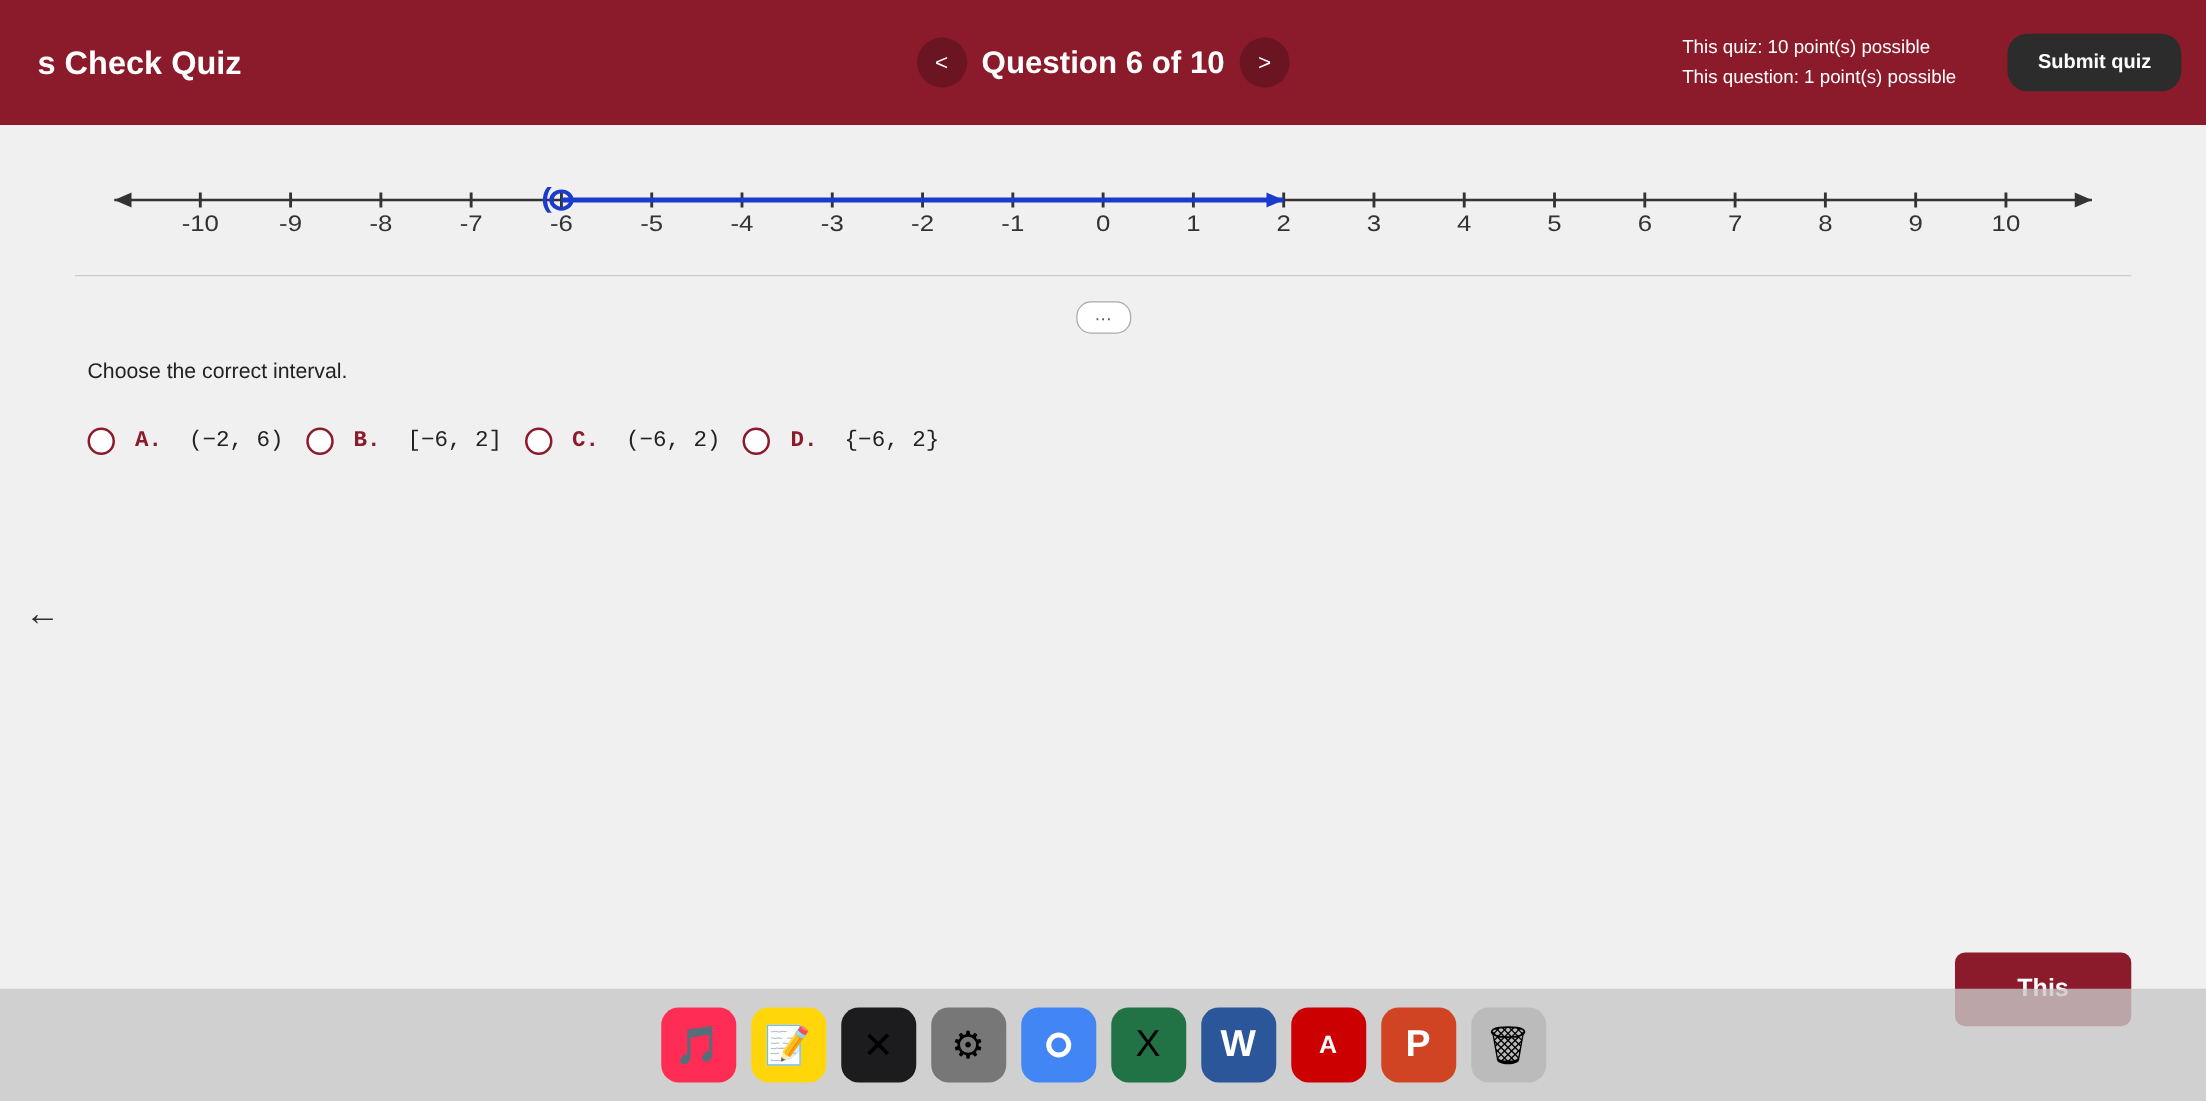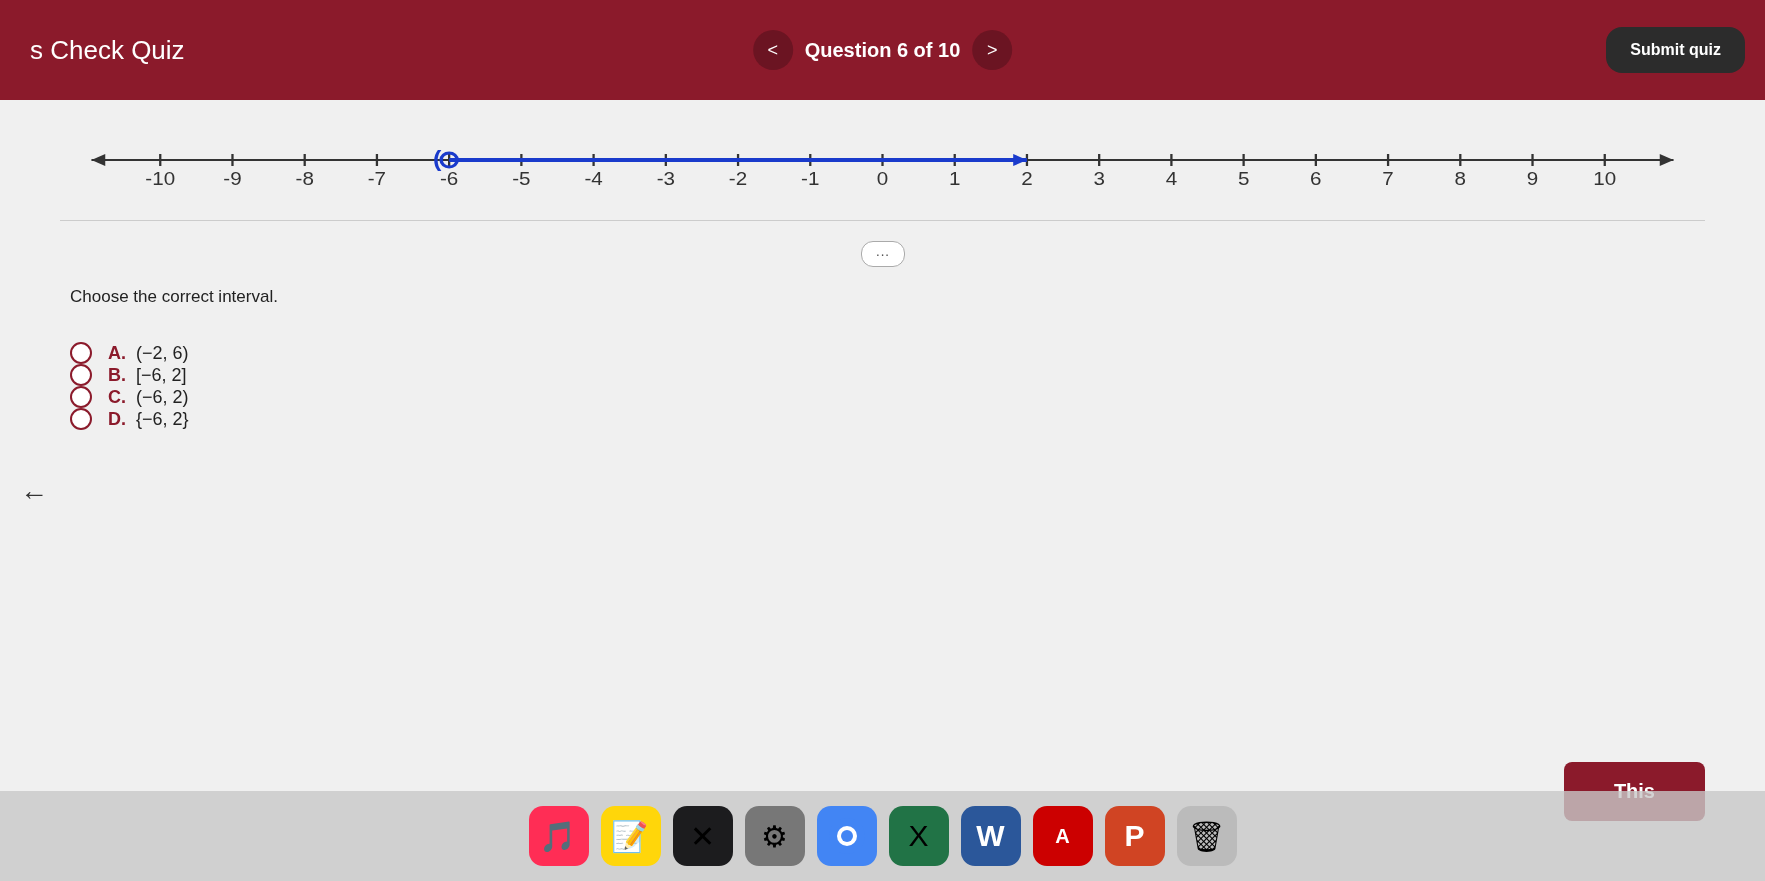--- a/index.html
+++ b/index.html
@@ -19,21 +19,21 @@
       height: 100px;
       display: flex;
       align-items: center;
       padding: 0 30px;
       position: relative;
     }
 
     .header-title {
       color: white;
       font-size: 26px;
-      font-weight: normal;
+      font-weight: bold;
       margin-right: 40px;
     }
 
     .question-nav {
       display: flex;
       align-items: center;
       gap: 12px;
       position: absolute;
       left: 50%;
       transform: translateX(-50%);
@@ -48,21 +48,21 @@
       border-radius: 50%;
       font-size: 18px;
       cursor: pointer;
       display: flex;
       align-items: center;
       justify-content: center;
     }
 
     .question-label {
       color: white;
-      font-size: 20px;
+      font-size: 25px;
       font-weight: bold;
     }
 
     .quiz-info {
       position: absolute;
       right: 200px;
       text-align: left;
       color: white;
       font-size: 15px;
       line-height: 1.6;
@@ -152,22 +152,24 @@
     .choose-text {
       font-size: 17px;
       color: #222;
       margin-bottom: 35px;
       margin-left: 10px;
     }
 
     
     .choices {
       display: flex;
-      flex-direction: column;
+      flex-direction: row;
+      gap: 18px;
       margin-left: 10px;
+      font-family: Liberation Mono, monospace;
     }
 
     .choice-item {
       display: flex;
       align-items: center;
       gap: 16px;
       cursor: pointer;
     }
 
     .radio-circle {
@@ -235,20 +237,24 @@
 
 <div class="header">
   <span class="header-title">s Check Quiz</span>
 
   <div class="question-nav">
     <button class="nav-arrow">&lt;</button>
     <span class="question-label">Question 6 of 10</span>
     <button class="nav-arrow">&gt;</button>
   </div>
 
+  <div class="quiz-info">
+    <div>This quiz: 10 point(s) possible</div>
+    <div>This question: 1 point(s) possible</div>
+  </div>
 
   <span class="settings-icon">⚙</span>
 
   <button class="submit-btn">Submit quiz</button>
 </div>
 
 <div class="main-content">
 
   <span class="back-arrow">←</span>
 

